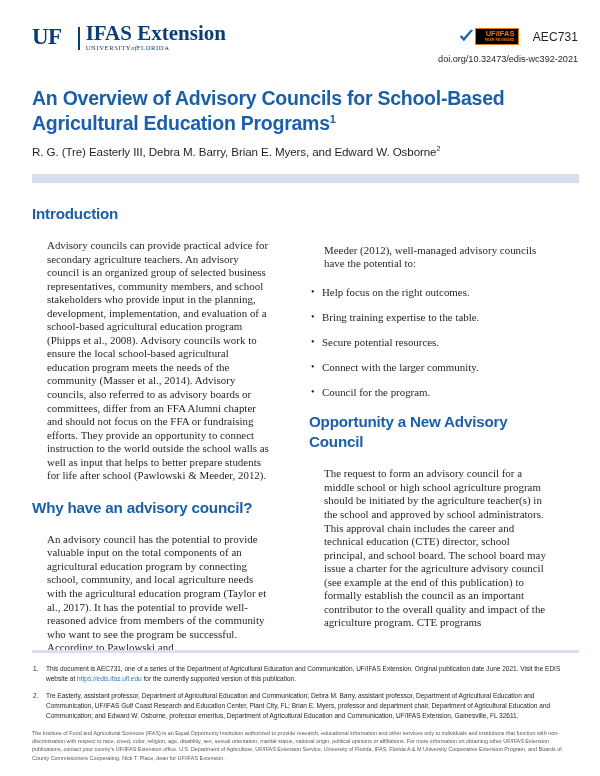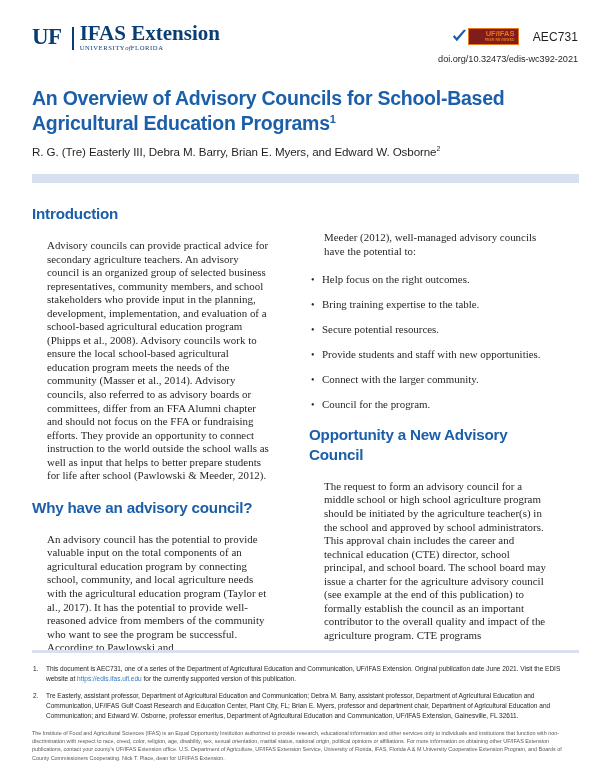--- a/index.html
+++ b/index.html
@@ -36,21 +36,21 @@
     align-items: flex-start;
     gap: 0;
   }
   .uf-mark {
     font-family: "Liberation Serif", serif;
     font-weight: bold;
     font-size: 23px;
     line-height: 22px;
     color: #0b3d75;
     letter-spacing: -0.5px;
-    padding-right: 10px;
+    padding-right: 16px;
   }
   .brand-rule {
     width: 2px;
     align-self: stretch;
     background: #0b3d75;
     margin-right: 6px;
     margin-top: 1px;
     margin-bottom: 2px;
   }
   .brand-words {
@@ -93,26 +93,26 @@
     gap: 1px;
     position: relative;
   }
   .peer-check {
     width: 15px;
     height: 15px;
     display: block;
   }
   .peer-box {
     border: 1.2px solid #e8761a;
-    padding: 1px 2px 1px 15px;
+    padding: 1px 2px 1px 8px;
     display: flex;
     flex-direction: column;
     align-items: center;
     line-height: 1;
-    background: #7f1d1d;
+    background: #000000;
   }
   .peer-box-top {
     font-size: 7.5px;
     font-weight: bold;
     color: #e8761a;
     letter-spacing: 0px;
     line-height: 8px;
   }
   .peer-box-bot {
     font-size: 3.6px;
@@ -321,21 +321,20 @@
       <p class="body">An advisory council has the potential to provide valuable input on the total components of an agricultural education program by connecting school, community, and local agriculture needs with the agricultural education program (Taylor et al., 2017). It has the potential to provide well-reasoned advice from members of the community who want to see the program be successful. According to Pawlowski and</p>
     </div>
 
     <div class="col">
       <p class="body">Meeder (2012), well-managed advisory councils have the potential to:</p>
 
       <ul class="bullets">
         <li>Help focus on the right outcomes.</li>
         <li>Bring training expertise to the table.</li>
         <li>Secure potential resources.</li>
-        <li>Provide students and staff with new opportunities.</li>
         <li>Connect with the larger community.</li>
         <li>Council for the program.</li>
       </ul>
 
       <h2 class="sec bullets-after">Opportunity a New Advisory Council</h2>
       <p class="body">The request to form an advisory council for a middle school or high school agriculture program should be initiated by the agriculture teacher(s) in the school and approved by school administrators. This approval chain includes the career and technical education (CTE) director, school principal, and school board. The school board may issue a charter for the agriculture advisory council (see example at the end of this publication) to formally establish the council as an important contributor to the overall quality and impact of the agriculture program. CTE programs</p>
     </div>
 
   </div>
 

